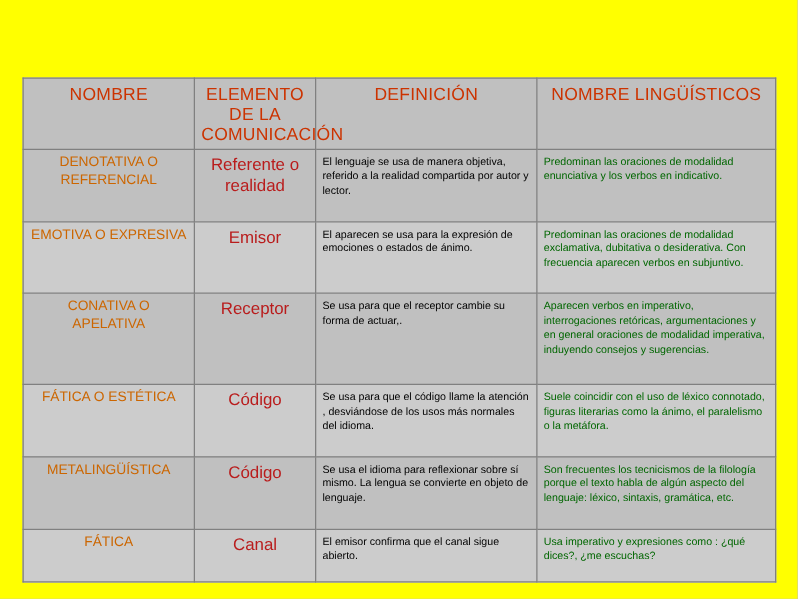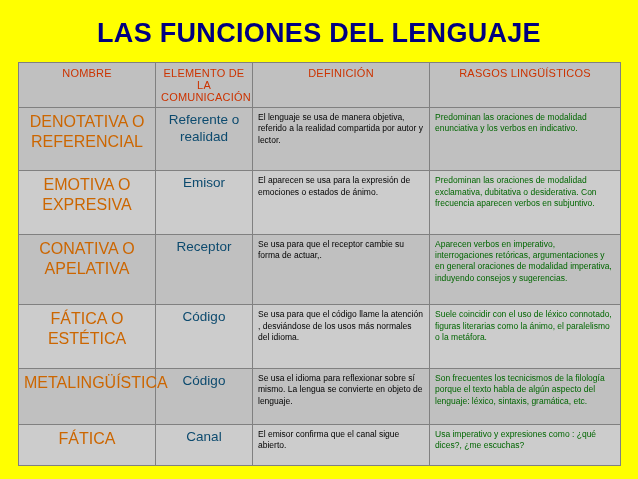--- a/index.html
+++ b/index.html
@@ -45,36 +45,36 @@
   }
   table.func td, table.func th {
     border: 1px solid #808080;
     vertical-align: top;
     padding: 4px 5px;
     box-sizing: border-box;
   }
   thead th {
     background: #c0c0c0;
     color: #cc3300;
-    font-size: 11px;
+    font-size: 14px;
     font-weight: normal;
     text-align: center;
     vertical-align: middle;
     height: 30px;
     letter-spacing: 0.2px;
   }
   td.name {
     color: #cc6600;
-    font-size: 16px;
+    font-size: 11px;
     text-align: center;
     vertical-align: middle;
     line-height: 1.25;
   }
   td.element {
-    color: #0c4a6e;
+    color: #b91c1c;
     font-size: 13.5px;
     text-align: center;
     vertical-align: middle;
     line-height: 1.25;
   }
   td.def {
     color: #000000;
     font-size: 8.5px;
     text-align: left;
     vertical-align: top;
@@ -94,36 +94,35 @@
   col.c1 { width: 137px; }
   col.c2 { width: 97px; }
   col.c3 { width: 177px; }
   col.c4 { width: 191px; }
 </style>
 </head>
 <body>
 
 <div class="slide">
 
-  <div class="title">LAS FUNCIONES DEL LENGUAJE</div>
 
   <div class="table-wrap">
     <table class="func">
       <colgroup>
         <col class="c1">
           <col class="c2">
           <col class="c3">
           <col class="c4">
       </colgroup>
       <thead>
         <tr>
           <th>NOMBRE</th>
           <th>ELEMENTO DE LA COMUNICACIÓN</th>
           <th>DEFINICIÓN</th>
-          <th>RASGOS LINGÜÍSTICOS</th>
+          <th>NOMBRE LINGÜÍSTICOS</th>
         </tr>
       </thead>
       <tbody>
         <tr>
           <td class="name">DENOTATIVA O REFERENCIAL</td>
           <td class="element">Referente o realidad</td>
           <td class="def">El lenguaje se usa de manera objetiva, referido a la realidad compartida por autor y lector.</td>
           <td class="traits">Predominan las oraciones de modalidad enunciativa y los verbos en indicativo.</td>
         </tr>
         <tr class="alt">

